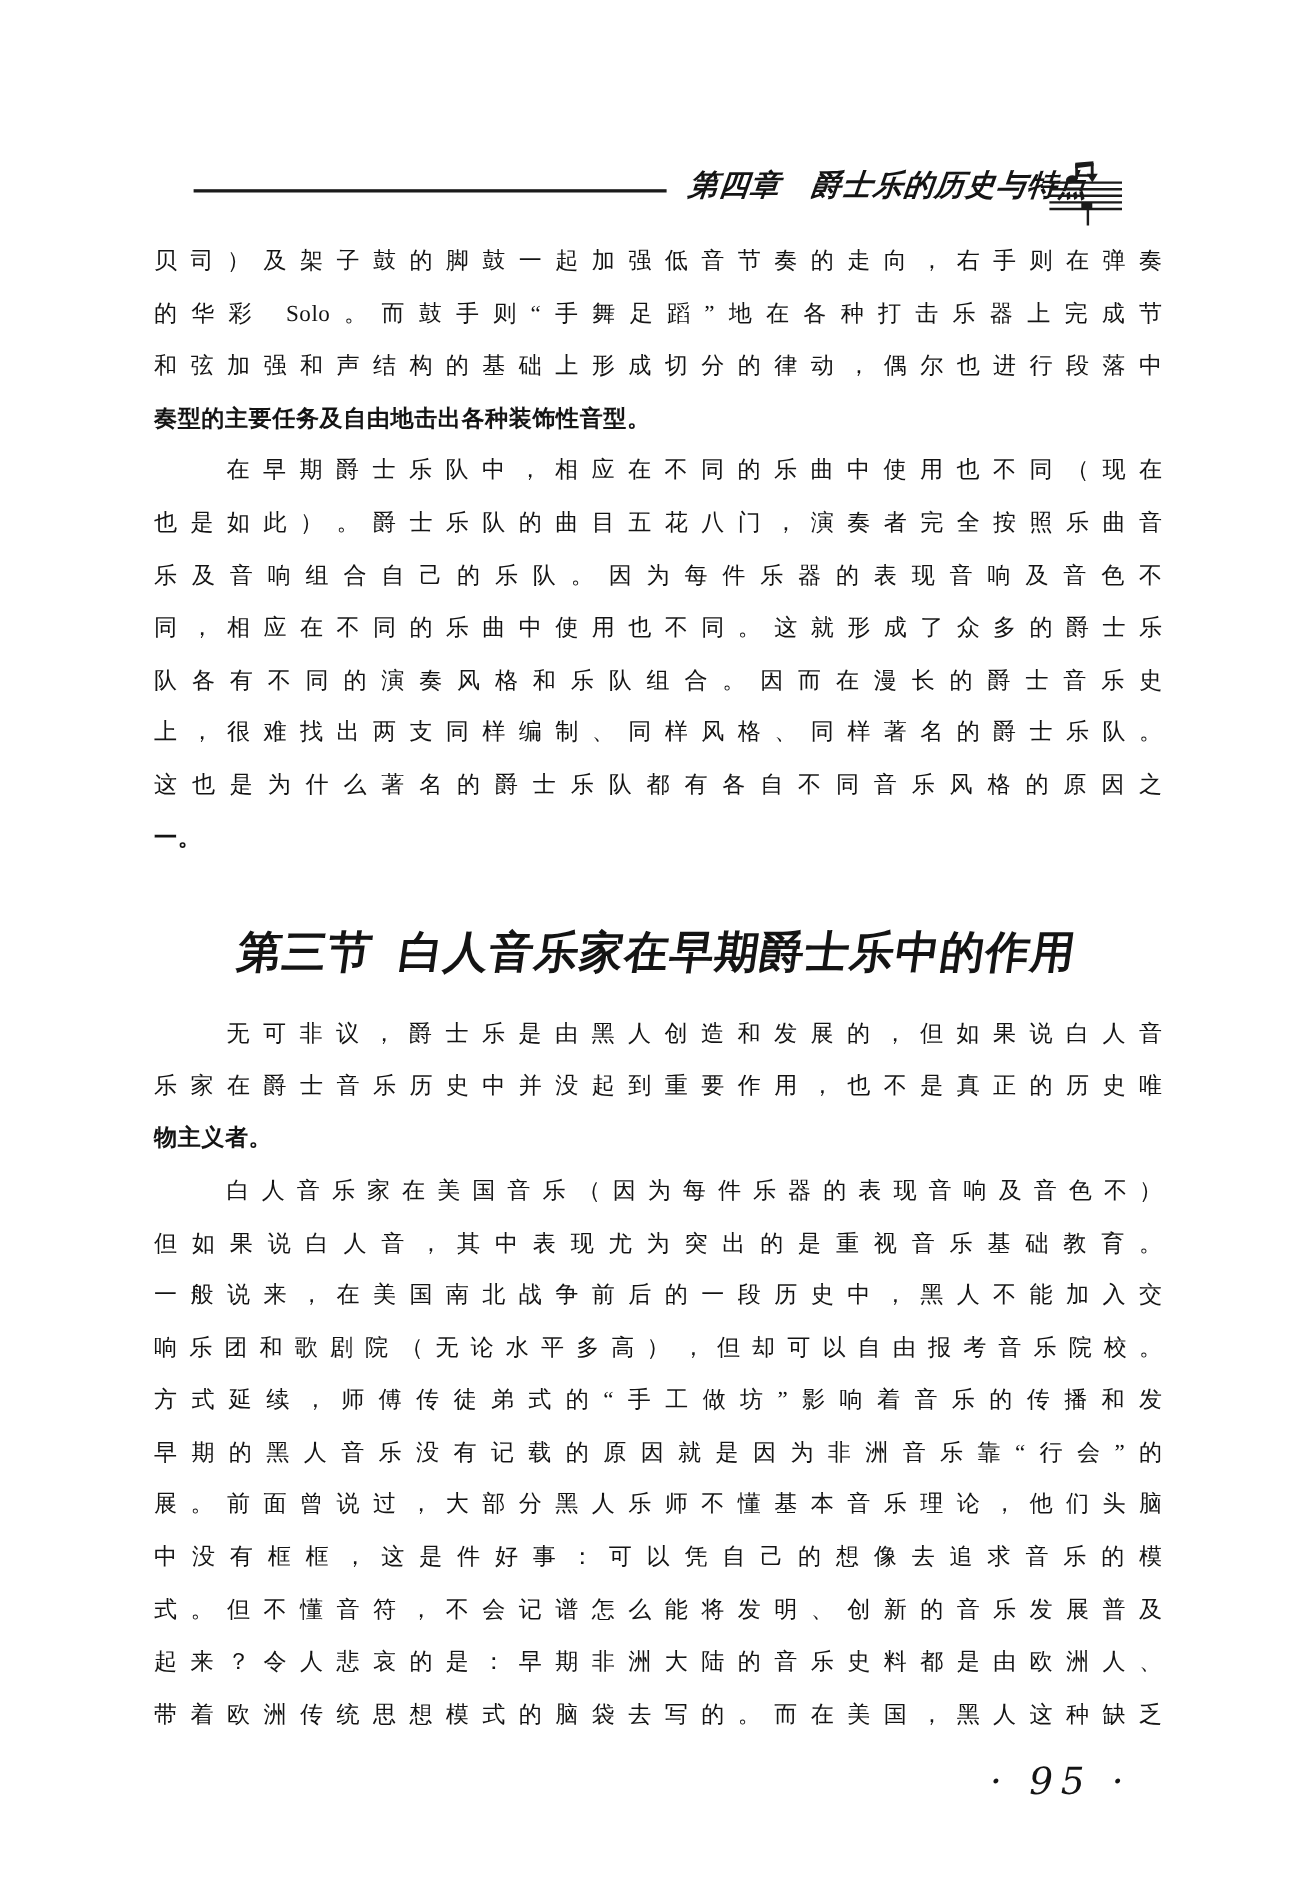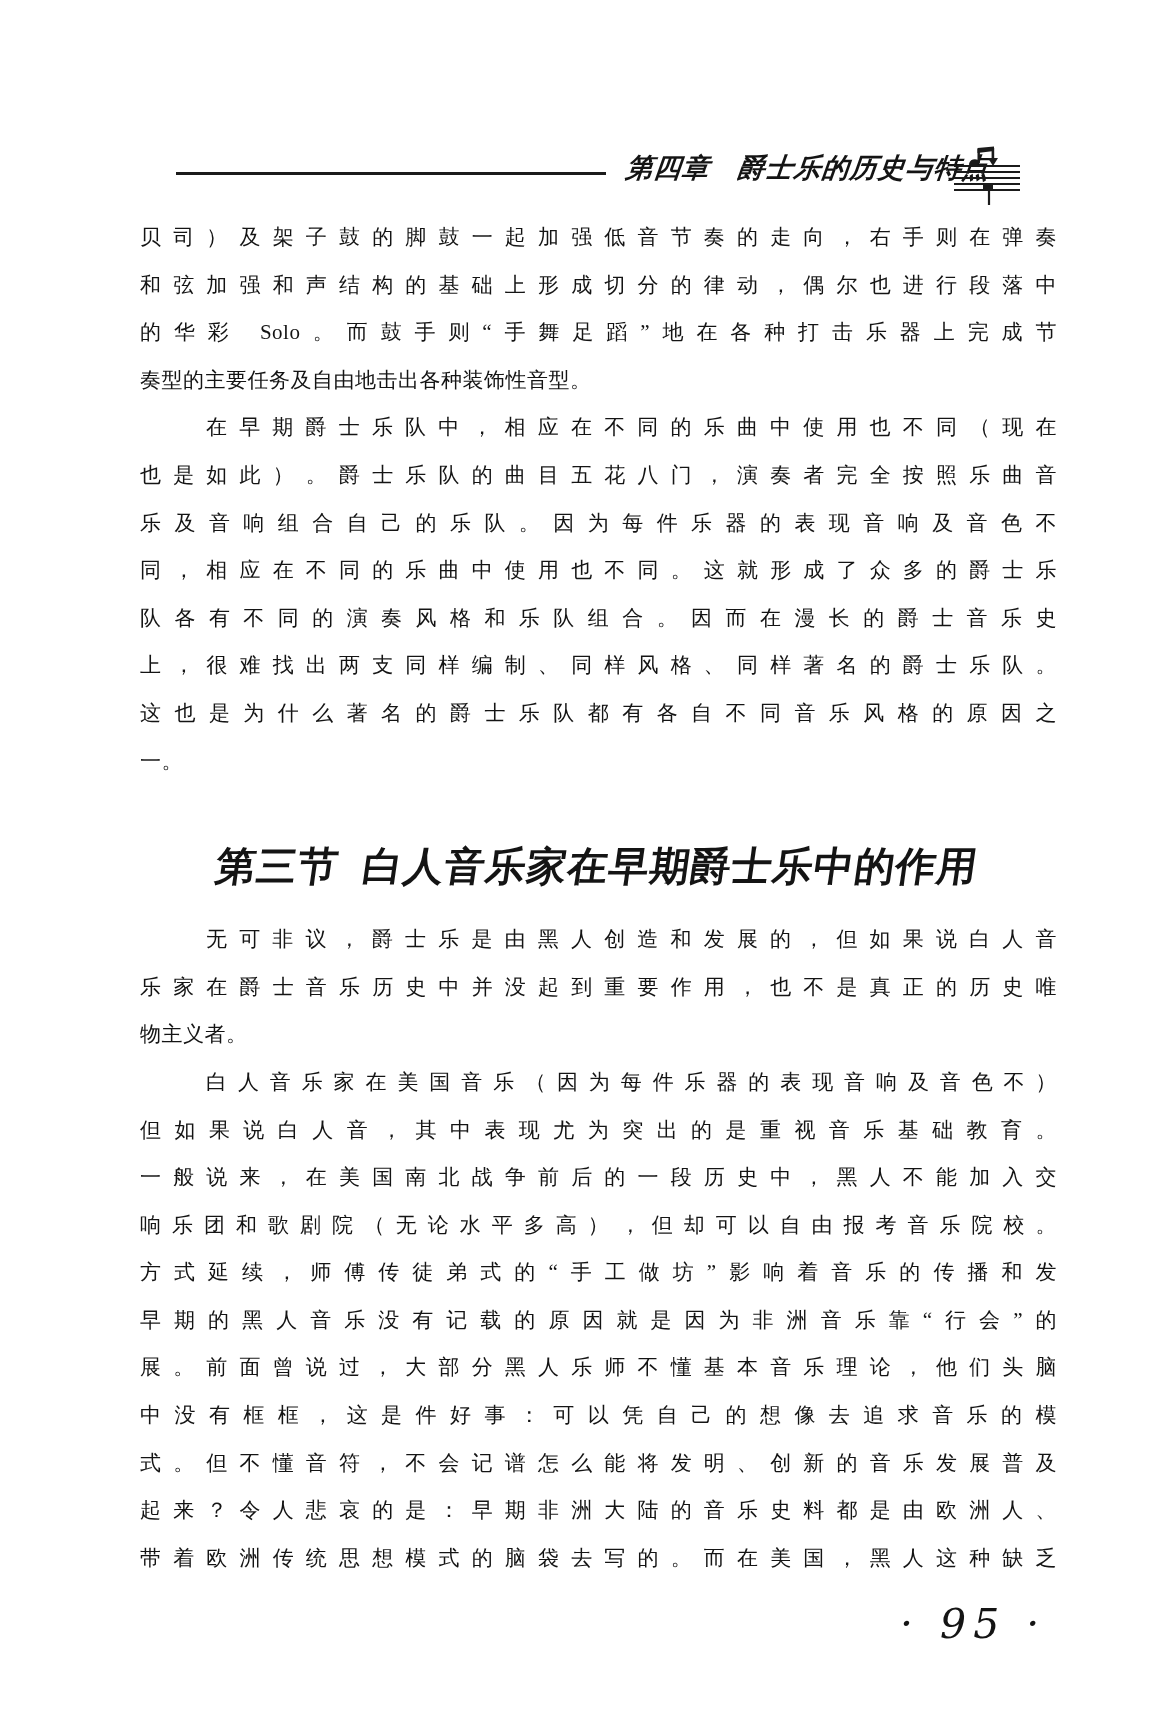--- a/index.html
+++ b/index.html
@@ -11,33 +11,33 @@
   .hdr-rule{position:absolute;left:176px;top:24px;width:430px;height:3px;background:#1b1b1b;}
   .hdr-title{position:absolute;left:624px;top:2px;font-family:"Liberation Sans", sans-serif;
              font-weight:bold;font-style:italic;font-size:27px;letter-spacing:1px;
              transform:skewX(-6deg);transform-origin:left bottom;white-space:nowrap;}
   .hdr-icon{position:absolute;left:952px;top:-4px;}
 
   
   .col{position:absolute;left:140px;top:214px;width:917px;}
   .ln{font-size:21px;line-height:47.6px;text-align:justify;text-align-last:justify;
       text-justify:inter-character;letter-spacing:0.5px;}
-  .ln.end{text-align-last:left;}
+  .ln.end{text-align-last:left;font-weight:bold;}
   .ln.ind{padding-left:66px;}
 
   
   .sec{margin:52px 0 21px 72px;height:58px;line-height:58px;
        font-family:"Liberation Sans", sans-serif;font-weight:bold;font-size:40px;
        letter-spacing:1px;transform:skewX(-8deg);transform-origin:left bottom;
        white-space:nowrap;}
   .sec .num{margin-right:24px;}
 
   
   .pgnum{position:absolute;left:900px;top:1600px;font-family:"DejaVu Serif", serif;
-         font-style:italic;font-size:41px;letter-spacing:7px;white-space:nowrap;}
+         font-style:italic;font-size:34px;letter-spacing:7px;white-space:nowrap;}
 </style>
 </head>
 <body>
 
 <div class="page">
 
   <div class="hdr">
     <div class="hdr-rule"></div>
     <div class="hdr-title">第四章　爵士乐的历史与特点</div>
     <span class="hdr-icon">
@@ -59,22 +59,22 @@
           <rect x="31" y="40" width="10" height="7" rx="1"></rect>
         </g>
       </svg>
     </span>
   </div>
 
   <div class="col">
 
     <div>
       <div class="ln">贝司）及架子鼓的脚鼓一起加强低音节奏的走向，右手则在弹奏</div>
+      <div class="ln">的华彩 Solo。而鼓手则“手舞足蹈”地在各种打击乐器上完成节</div>
       <div class="ln">和弦加强和声结构的基础上形成切分的律动，偶尔也进行段落中</div>
-      <div class="ln">的华彩 Solo。而鼓手则“手舞足蹈”地在各种打击乐器上完成节</div>
       <div class="ln end">奏型的主要任务及自由地击出各种装饰性音型。</div>
     </div>
 
     <div>
       <div class="ln ind">在早期爵士乐队中，相应在不同的乐曲中使用也不同（现在</div>
       <div class="ln">也是如此）。爵士乐队的曲目五花八门，演奏者完全按照乐曲音</div>
       <div class="ln">乐及音响组合自己的乐队。因为每件乐器的表现音响及音色不</div>
       <div class="ln">同，相应在不同的乐曲中使用也不同。这就形成了众多的爵士乐</div>
       <div class="ln">队各有不同的演奏风格和乐队组合。因而在漫长的爵士音乐史</div>
       <div class="ln">上，很难找出两支同样编制、同样风格、同样著名的爵士乐队。</div>

